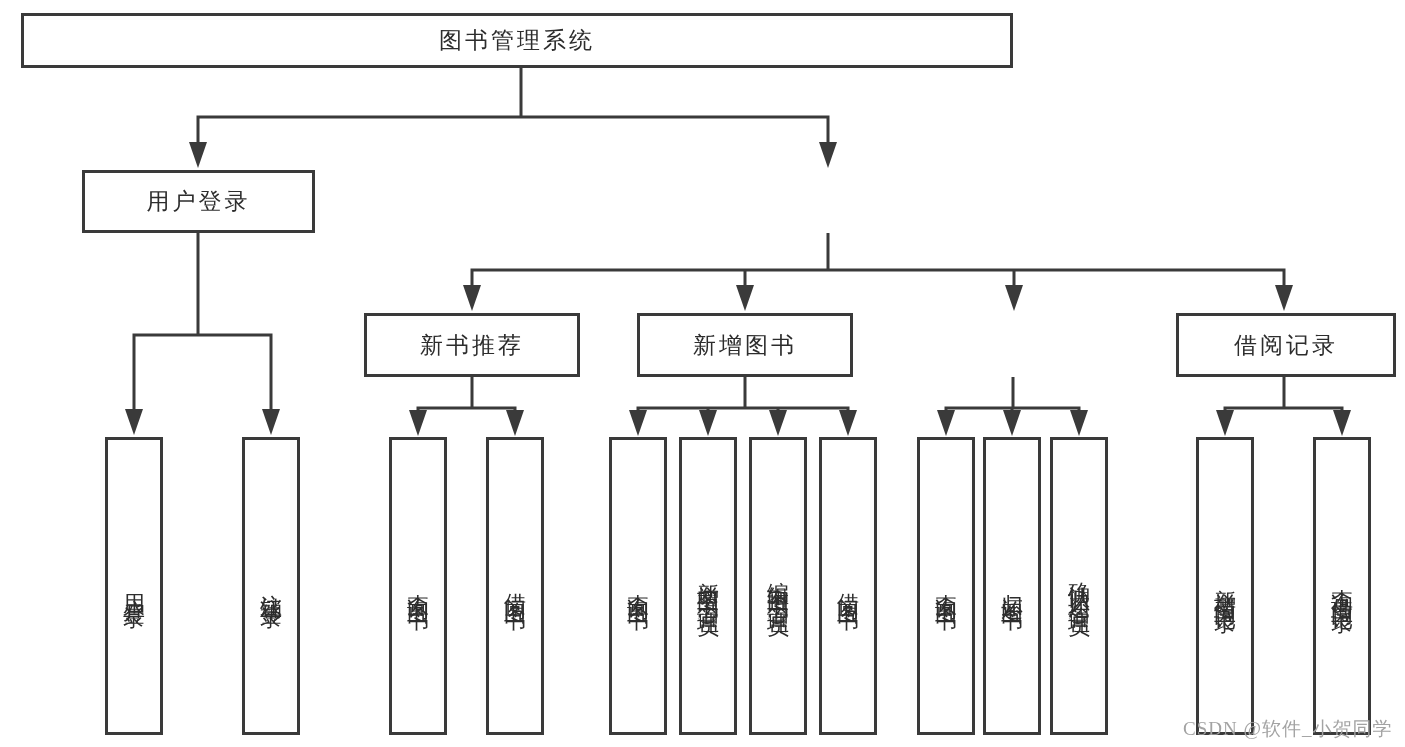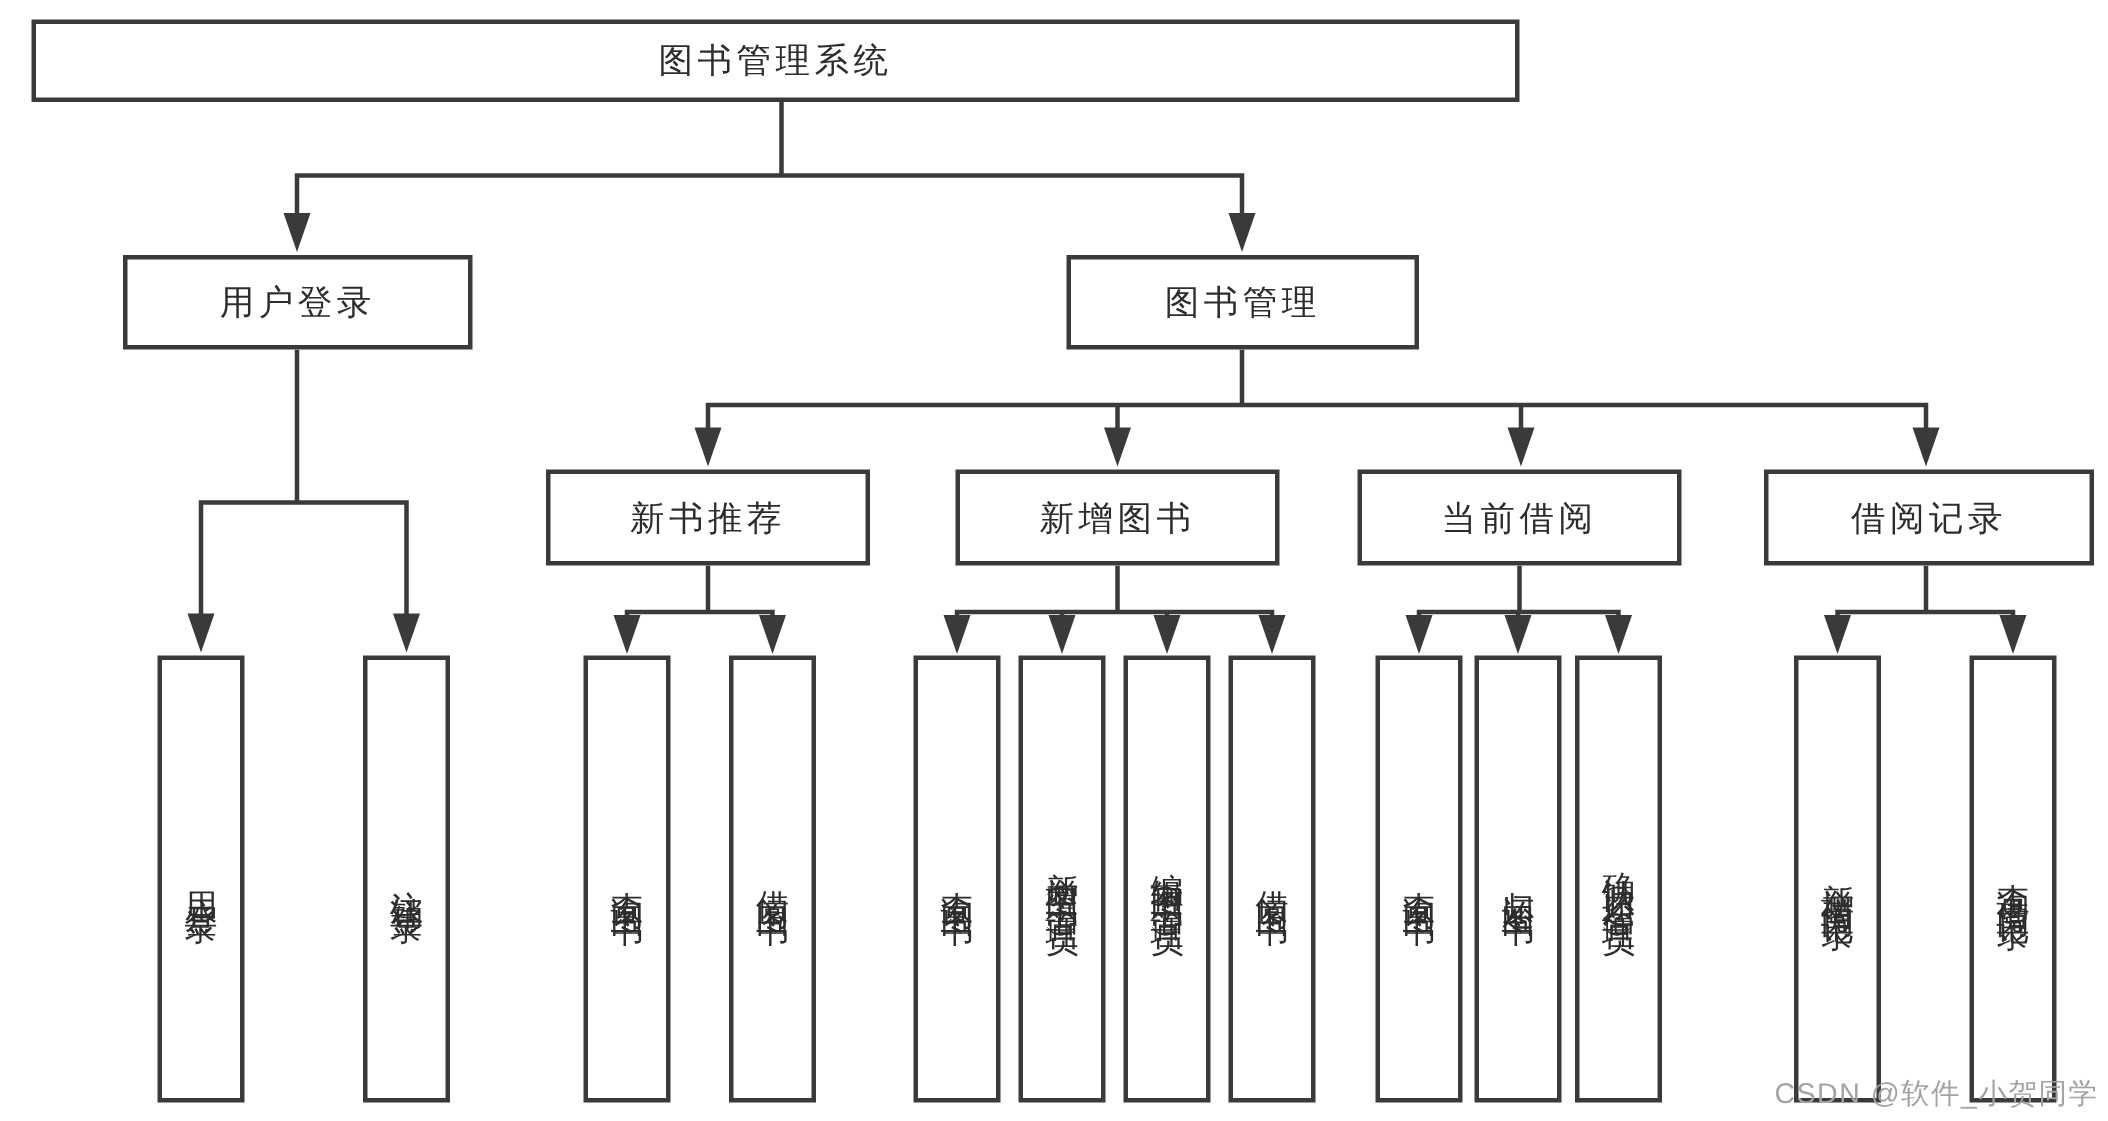--- a/index.html
+++ b/index.html
@@ -5,21 +5,21 @@
   html, body {
     margin: 0;
     padding: 0;
     background: #ffffff;
   }
   .stage {
     position: relative;
     width: 1405px;
     height: 747px;
     background: #ffffff;
-    font-family: Liberation Sans, sans-serif;
+    font-family: Liberation Serif, serif;
     overflow: hidden;
   }
   .connectors {
     position: absolute;
     left: 0;
     top: 0;
     z-index: 1;
   }
   .connectors path {
     fill: none;
@@ -120,32 +120,26 @@
     </g>
   </svg>
 
   <div class="node h" style="left:21px;top:13px;width:992px;height:55px">
     <span>图书管理系统</span>
   </div>
 
   <div class="node h" style="left:82px;top:170px;width:233px;height:63px">
     <span>用户登录</span>
   </div>
-  <div class="node h" style="left:711px;top:170px;width:235px;height:63px">
-    <span>图书管理</span>
-  </div>
 
   <div class="node h" style="left:364px;top:313px;width:216px;height:64px">
     <span>新书推荐</span>
   </div>
   <div class="node h" style="left:637px;top:313px;width:216px;height:64px">
     <span>新增图书</span>
-  </div>
-  <div class="node h" style="left:905px;top:313px;width:216px;height:64px">
-    <span>当前借阅</span>
   </div>
   <div class="node h" style="left:1176px;top:313px;width:220px;height:64px">
     <span>借阅记录</span>
   </div>
 
   <div class="node v" style="left:105px;top:437px;width:58px;height:298px">
     <span>用户登录</span>
   </div>
   <div class="node v" style="left:242px;top:437px;width:58px;height:298px">
     <span>注销登录</span>

